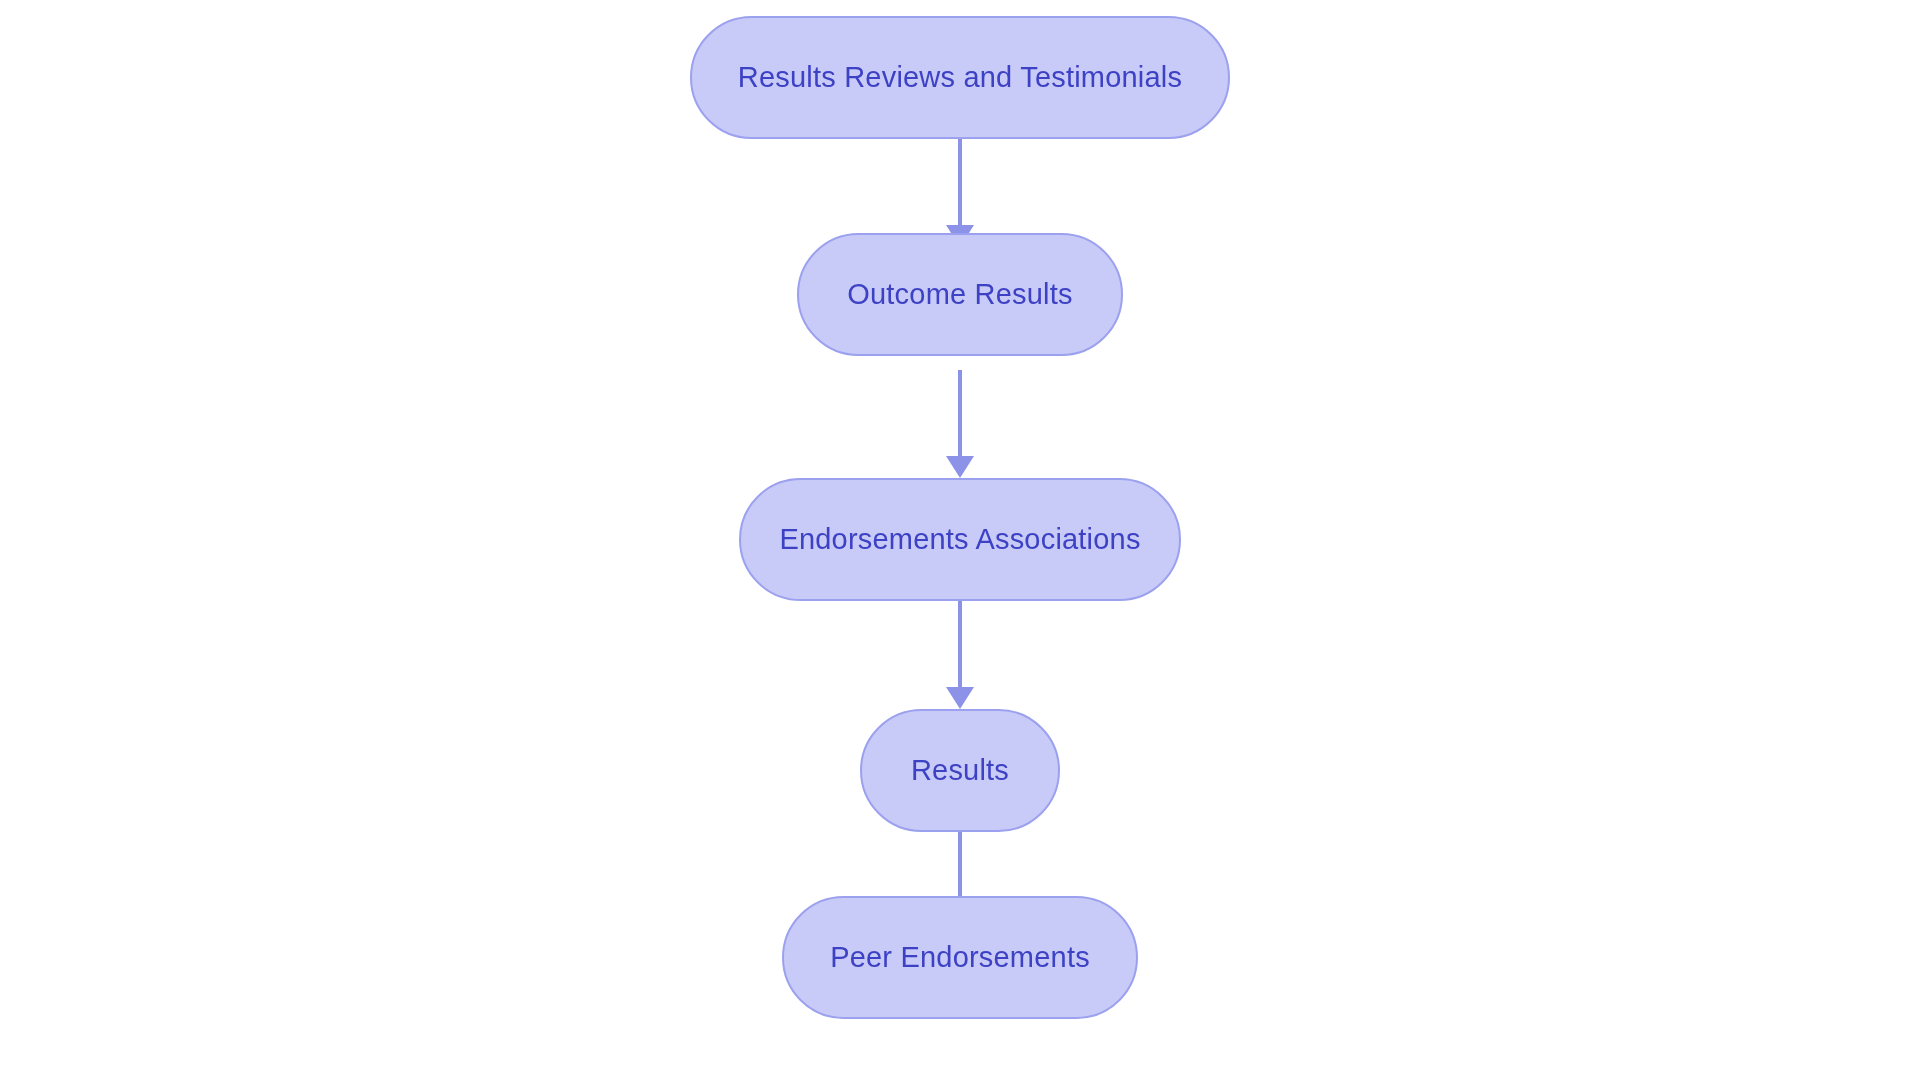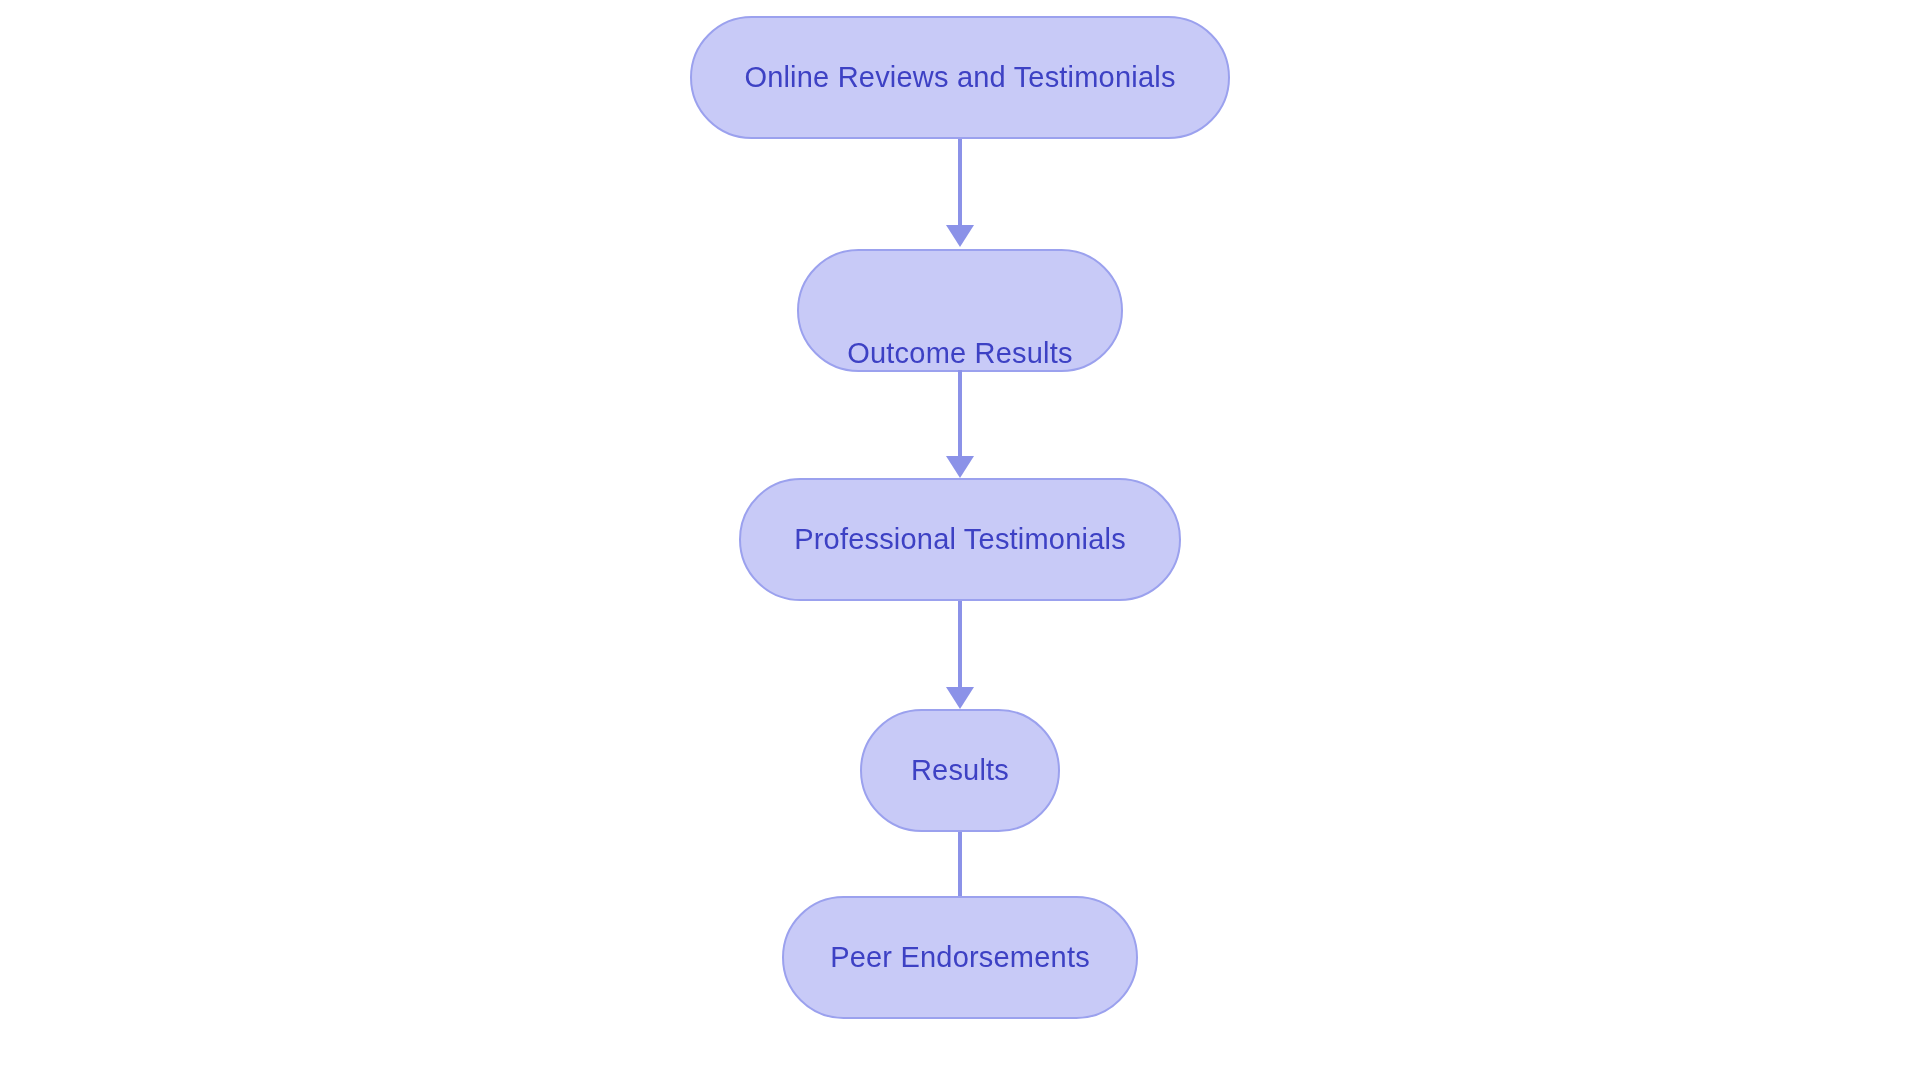--- a/index.html
+++ b/index.html
@@ -31,21 +31,21 @@
     transform: translateX(-50%);
     left: 960px;
   }
   .node span {
     color: var(--node-text);
     font-size: 29px;
     letter-spacing: 0.2px;
     white-space: nowrap;
   }
   .node-1 { top: 16px;  width: 540px; }
-  .node-2 { top: 249px; width: 326px; align-items: flex-end; }
+  .node-2 { top: 233px; width: 326px; }
   .node-3 { top: 478px; width: 442px; }
   .node-4 { top: 709px; width: 200px; }
   .node-5 { top: 896px; width: 356px; }
 
   .arrow {
     position: absolute;
     left: 960px;
     transform: translateX(-50%);
     width: 28px;
     height: 108px;
@@ -69,39 +69,39 @@
     border-right: 14px solid transparent;
     border-top: 22px solid var(--arrow);
   }
 </style>
 </head>
 <body>
 
 <div class="canvas">
 
   <div class="node node-1">
-    <span>Online Reviews and Testimonials</span>
+    <span>Results Reviews and Testimonials</span>
   </div>
 
   <div class="arrow arrow-1">
     <div class="arrow-line"></div>
     <div class="arrow-head"></div>
   </div>
 
   <div class="node node-2">
     <span>Outcome Results</span>
   </div>
 
   <div class="arrow arrow-2">
     <div class="arrow-line"></div>
     <div class="arrow-head"></div>
   </div>
 
   <div class="node node-3">
-    <span>Professional Testimonials</span>
+    <span>Endorsements Associations</span>
   </div>
 
   <div class="arrow arrow-3">
     <div class="arrow-line"></div>
     <div class="arrow-head"></div>
   </div>
 
   <div class="node node-4">
     <span>Results</span>
   </div>

